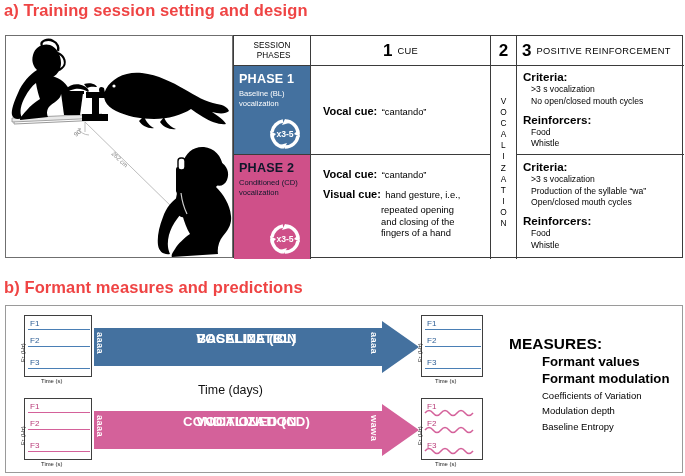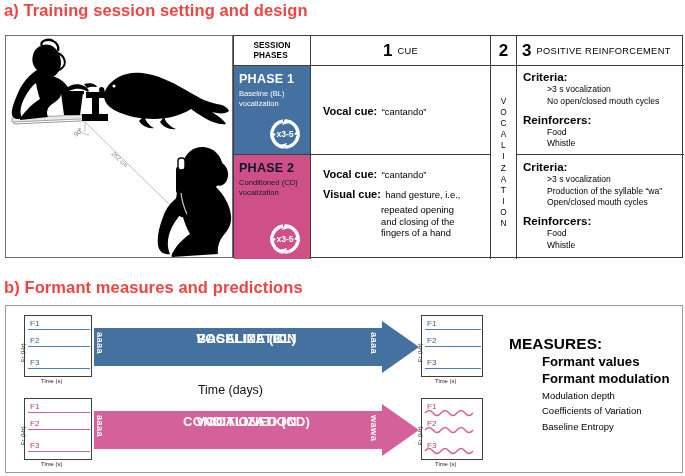--- a/index.html
+++ b/index.html
@@ -29,21 +29,21 @@
   #tbl{
     position:absolute;left:233px;top:35px;width:450px;height:223px;
     box-sizing:border-box;border:1.4px solid #3b3b3b;background:#fff;
   }
   .tcell{position:absolute;box-sizing:border-box;}
   .bdr-r{border-right:1.4px solid #3b3b3b;}
   .bdr-b{border-bottom:1.4px solid #3b3b3b;}
 
   
   #h-phases{left:0;top:0;width:77px;height:30px;display:flex;align-items:center;justify-content:center;}
-  #h-phases span{font-size:8.2px;font-weight:bold;line-height:1.12;text-align:left;letter-spacing:.1px;}
+  #h-phases span{font-size:8.2px;font-weight:normal;line-height:1.12;text-align:right;letter-spacing:.1px;}
   #h-cue{left:77px;top:0;width:180px;height:30px;display:flex;align-items:center;justify-content:center;gap:5px;}
   #h-voc{left:257px;top:0;width:26px;height:30px;display:flex;align-items:center;justify-content:center;}
   #h-pr{left:283px;top:0;width:167px;height:30px;display:flex;align-items:center;gap:5px;padding-left:5px;}
   .bignum{font-size:17px;font-weight:bold;line-height:1;}
   .capsm{font-size:9.3px;font-weight:500;letter-spacing:.35px;}
 
   
   #c-p1{left:0;top:30px;width:77px;height:89px;background:#44719f;color:#fff;}
   #c-p2{left:0;top:119px;width:77px;height:104px;background:#cf5089;color:#0f172a;}
   .phase-title{font-size:12.6px;font-weight:bold;letter-spacing:.2px;display:block;margin:6px 0 3px 5px;}
@@ -59,21 +59,21 @@
   .cue-cont{font-size:9.4px;line-height:1.23;margin-left:58px;}
 
   
   #c-voc{left:257px;top:30px;width:26px;height:193px;display:flex;align-items:center;justify-content:center;}
   #c-voc span{font-size:8.3px;font-weight:500;line-height:1.33;text-align:center;letter-spacing:.2px;}
 
   
   #c-pr1{left:283px;top:30px;width:167px;height:89px;padding:4px 0 0 6px;}
   #c-pr2{left:283px;top:119px;width:167px;height:104px;padding:5px 0 0 6px;}
   .crit-h{font-size:11.6px;font-weight:bold;display:block;line-height:1.25;}
-  .crit-i{font-size:8.6px;display:block;margin-left:24px;line-height:1.3;white-space:nowrap;}
+  .crit-i{font-size:8.6px;display:block;margin-left:8px;line-height:1.3;white-space:nowrap;}
   .sp{height:6px;}
 
   
   #panelB{
     position:absolute;left:5px;top:305px;width:678px;height:168px;
     border:1.1px solid #9a9a9a;border-top:1.1px solid #9a9a9a;box-sizing:border-box;background:#fff;
   }
   .spec{
     position:absolute;box-sizing:border-box;border:1.4px solid #3f3f3f;background:#fff;
   }
@@ -357,17 +357,17 @@
     <div class="flab" style="left:5px;top:20px;color:#b83b78;">F2</div>
     <div class="flab" style="left:5px;top:42px;color:#b83b78;">F3</div>
   </div>
   <div class="spec-ylab" style="left:411px;top:139px;">Fr. (Hz)</div>
   <div class="spec-xlab" style="left:429px;top:155px;">Time (s)</div>
 
   <div id="measures">
     <span class="m-h">MEASURES:</span>
     <span class="m-1">Formant values</span>
     <span class="m-1">Formant modulation</span>
+    <span class="m-2">Coefficients of Variation</span>
     <span class="m-2">Modulation depth</span>
-    <span class="m-2">Coefficients of Variation</span>
     <span class="m-2">Baseline Entropy</span>
   </div>
 </div>
 
 </body></html>

